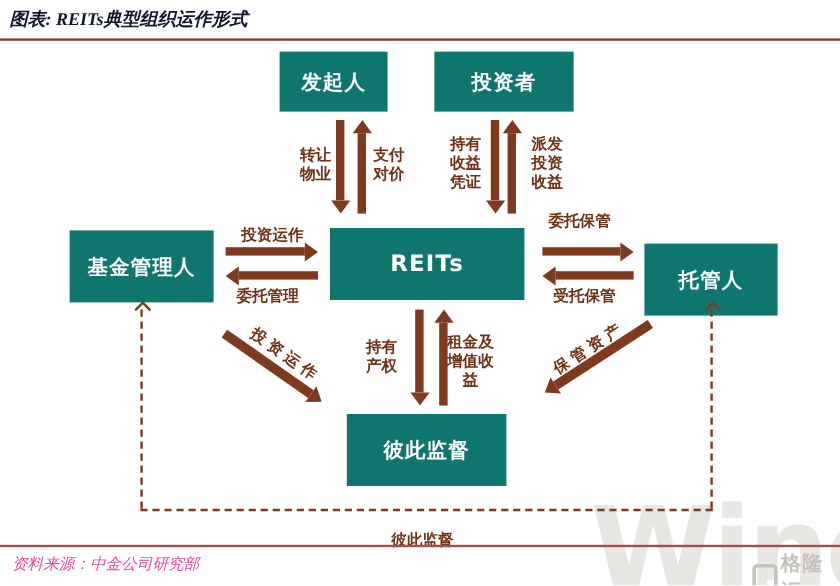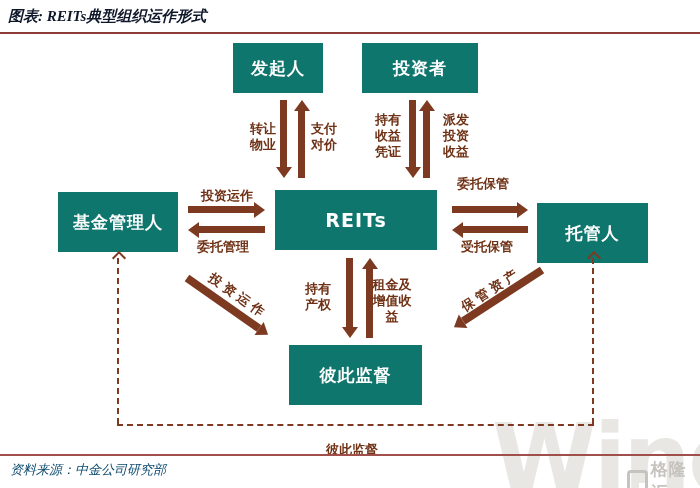--- a/index.html
+++ b/index.html
@@ -15,21 +15,21 @@
   }
   .title{
     position:absolute;left:8px;top:7px;
     font-size:15px;font-weight:bold;font-style:italic;color:#0f172a;
     font-family:"Liberation Serif","DejaVu Serif",serif;
   }
   .rule-top{position:absolute;left:0;top:32px;width:700px;height:2px;background:#8e3c38;}
   .rule-bottom{position:absolute;left:0;top:454px;width:700px;height:2px;background:#a04f4a;}
   .source{
     position:absolute;left:10px;top:461px;
-    font-size:13px;font-style:italic;color:#0c4a6e;
+    font-size:13px;font-style:italic;color:#ec4899;
     font-family:"Liberation Serif","DejaVu Serif",serif;
   }
   .box{
     position:absolute;background:#0f766e;color:#ffffff;
     display:flex;align-items:center;justify-content:center;
     font-weight:bold;font-size:17px;letter-spacing:1px;text-align:center;
   }
   .arr{position:absolute;background:#7d3a21;}
   .arr.up::after{
     content:"";position:absolute;bottom:100%;left:50%;margin-left:-8px;width:0;height:0;

